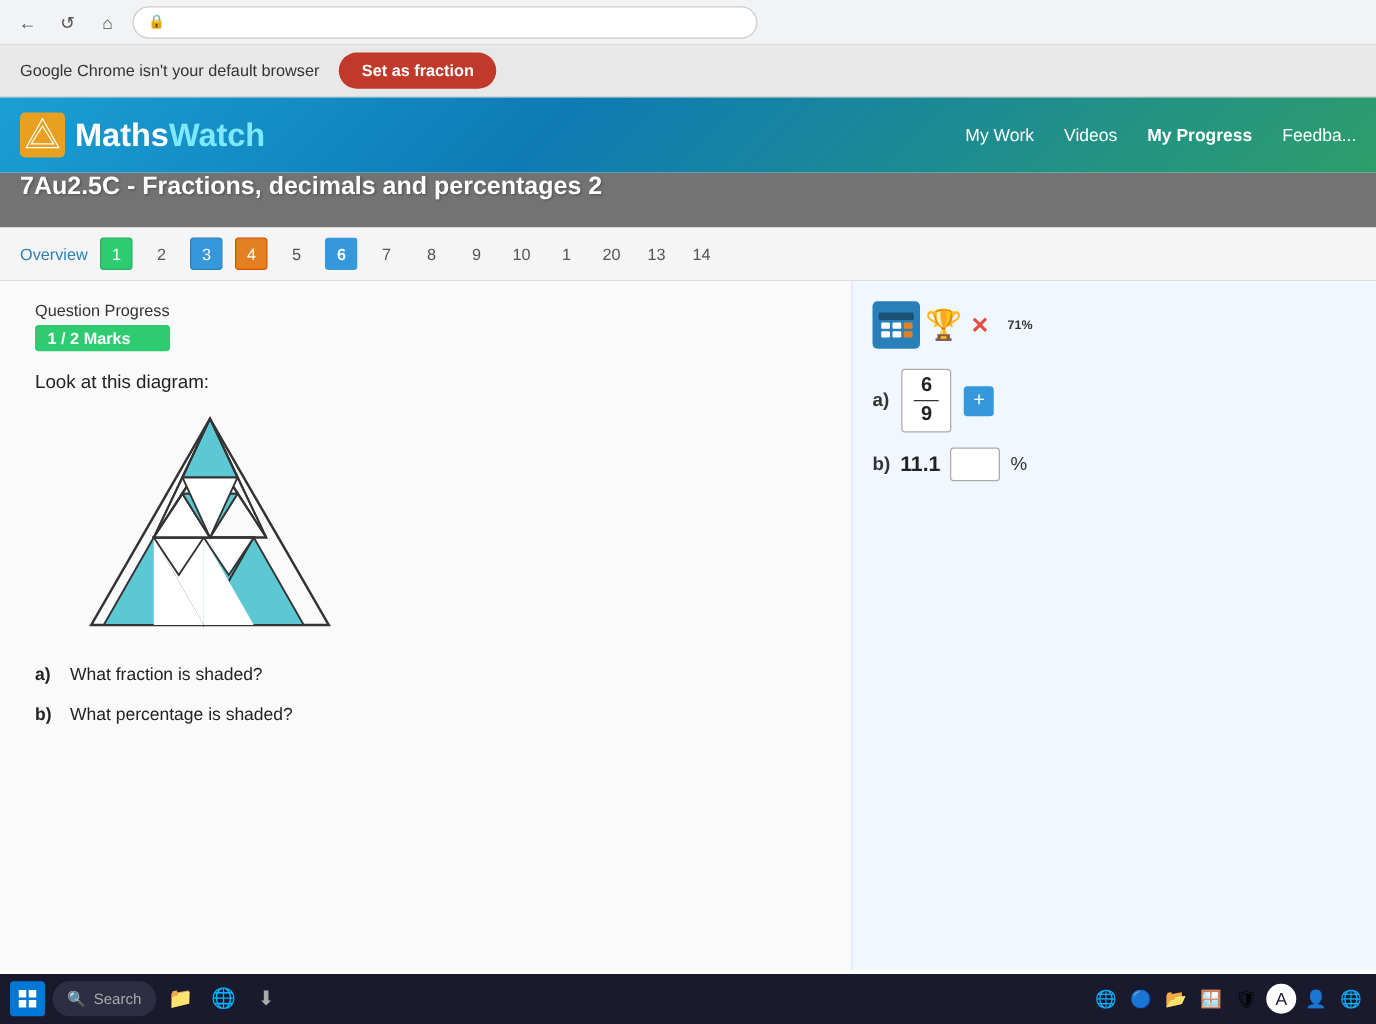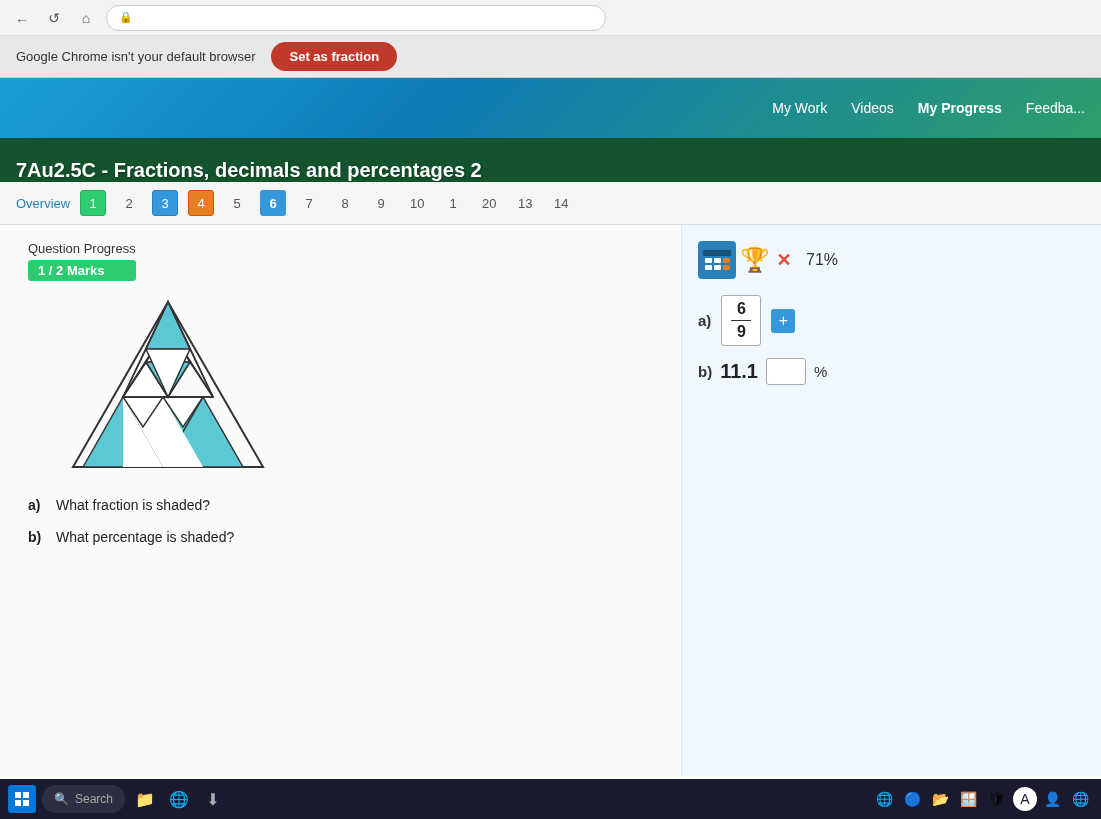--- a/index.html
+++ b/index.html
@@ -80,23 +80,23 @@
       position: absolute; right: 16px;
       display: flex; gap: 24px; align-items: center;
     }
     .mw-nav-item {
       color: #fff; font-size: 14px; cursor: pointer; text-decoration: none;
     }
     .mw-nav-item.active { font-weight: bold; }
 
     
     .assignment-bar {
-      background: #14532d;
+      background: #737373;
       height: 44px;
-      display: flex; align-items: flex-end;
+      display: flex; align-items: flex-start;
       padding: 0 16px;
     }
     .assignment-title {
       color: #fff; font-size: 20px; font-weight: bold;
       text-shadow: 1px 1px 2px rgba(0,0,0,0.3);
     }
 
     
     .question-nav {
       background: #f5f5f5;
@@ -176,21 +176,21 @@
     .score-icons { display: flex; align-items: center; gap: 4px; }
     .icon-trophy {
       width: 30px; height: 30px;
       color: #f39c12; font-size: 24px; display: flex; align-items: center; justify-content: center;
     }
     .icon-x {
       width: 20px; height: 20px;
       color: #e74c3c; font-size: 18px; font-weight: bold;
       display: flex; align-items: center; justify-content: center;
     }
-    .score-pct { font-size: 16px; color: #333; font-weight: normal; }
+    .score-pct { font-size: 10px; color: #333; font-weight: bold; }
 
     
     .answer-section { width: 100%; }
     .answer-row {
       display: flex; align-items: center; gap: 10px; margin-bottom: 12px;
     }
     .part-indicator { font-size: 15px; color: #333; font-weight: bold; }
     .fraction-input {
       display: flex; flex-direction: column; align-items: center;
       border: 1px solid #aaa; background: #fff; border-radius: 3px;
@@ -203,21 +203,21 @@
       background: #3498db; color: #fff;
       border: none; border-radius: 3px;
       font-size: 16px; cursor: pointer;
       display: flex; align-items: center; justify-content: center;
     }
 
     .percentage-row {
       display: flex; align-items: center; gap: 8px;
     }
     .pct-label { font-size: 15px; color: #333; font-weight: bold; }
-    .pct-value { font-size: 20px; font-weight: bold; color: #222; }
+    .pct-value { font-size: 17px; font-weight: bold; color: #222; }
     .pct-input {
       border: 1px solid #aaa; background: #fff;
       padding: 4px 8px; font-size: 15px; width: 80px; border-radius: 3px;
     }
     .pct-unit { font-size: 15px; color: #333; }
 
     
     .taskbar {
       position: fixed; bottom: 0; left: 0; right: 0;
       height: 40px;
@@ -243,20 +243,31 @@
     <span class="browser-url-icon">🔒</span>
   </div>
 </div>
 
 <div class="default-banner">
   <span>Google Chrome isn't your default browser</span>
   <button class="set-default-btn">Set as fraction</button>
 </div>
 
 <div class="mw-header">
+  <div class="mw-logo">
+    <div class="mw-logo-icon">
+      <svg width="30" height="30" viewBox="0 0 30 30">
+        <polygon points="15,2 28,25 2,25" fill="#e8a020" stroke="#fff" stroke-width="1"></polygon>
+        <polygon points="15,8 24,22 6,22" fill="none" stroke="#fff" stroke-width="1"></polygon>
+      </svg>
+    </div>
+    <div class="mw-logo-text">
+      <span class="maths">Maths</span><span class="watch">Watch</span>
+    </div>
+  </div>
   <nav class="mw-nav">
     <a class="mw-nav-item">My Work</a>
     <a class="mw-nav-item">Videos</a>
     <a class="mw-nav-item active">My Progress</a>
     <a class="mw-nav-item">Feedba...</a>
   </nav>
 </div>
 
 <div class="assignment-bar">
   <span class="assignment-title">7Au2.5C - Fractions, decimals and percentages 2</span>
@@ -283,20 +294,21 @@
 <div class="main-content">
 
   <div class="left-panel">
     <div class="progress-row">
       <div class="progress-block">
         <span class="progress-label">Question Progress</span>
         <span class="progress-value">1 / 2 Marks</span>
       </div>
     </div>
 
+    <p class="question-text">Look at this diagram:</p>
 
     <div class="diagram-container">
       <svg class="triangle-svg" viewBox="0 0 200 180">
 
         <polygon points="100,5 195,170 5,170" fill="none" stroke="#333" stroke-width="2"></polygon>
 
         <polygon points="15,170 55,100 95,170" fill="#5bc8d4" stroke="#333" stroke-width="1.5"></polygon>
         <polygon points="55,100 95,170 135,100" fill="#5bc8d4" stroke="#333" stroke-width="1.5"></polygon>
         <polygon points="95,170 135,100 175,170" fill="#5bc8d4" stroke="#333" stroke-width="1.5"></polygon>
 

